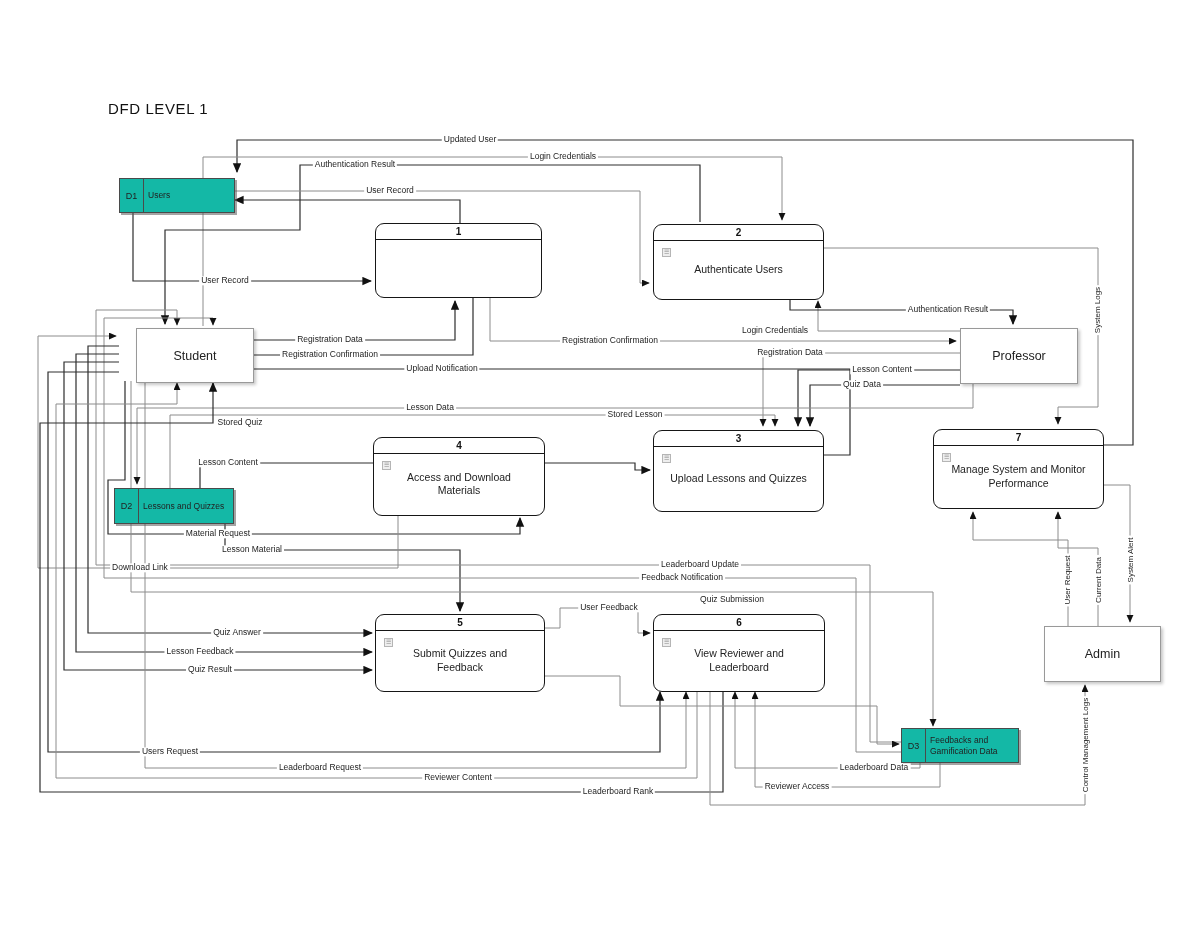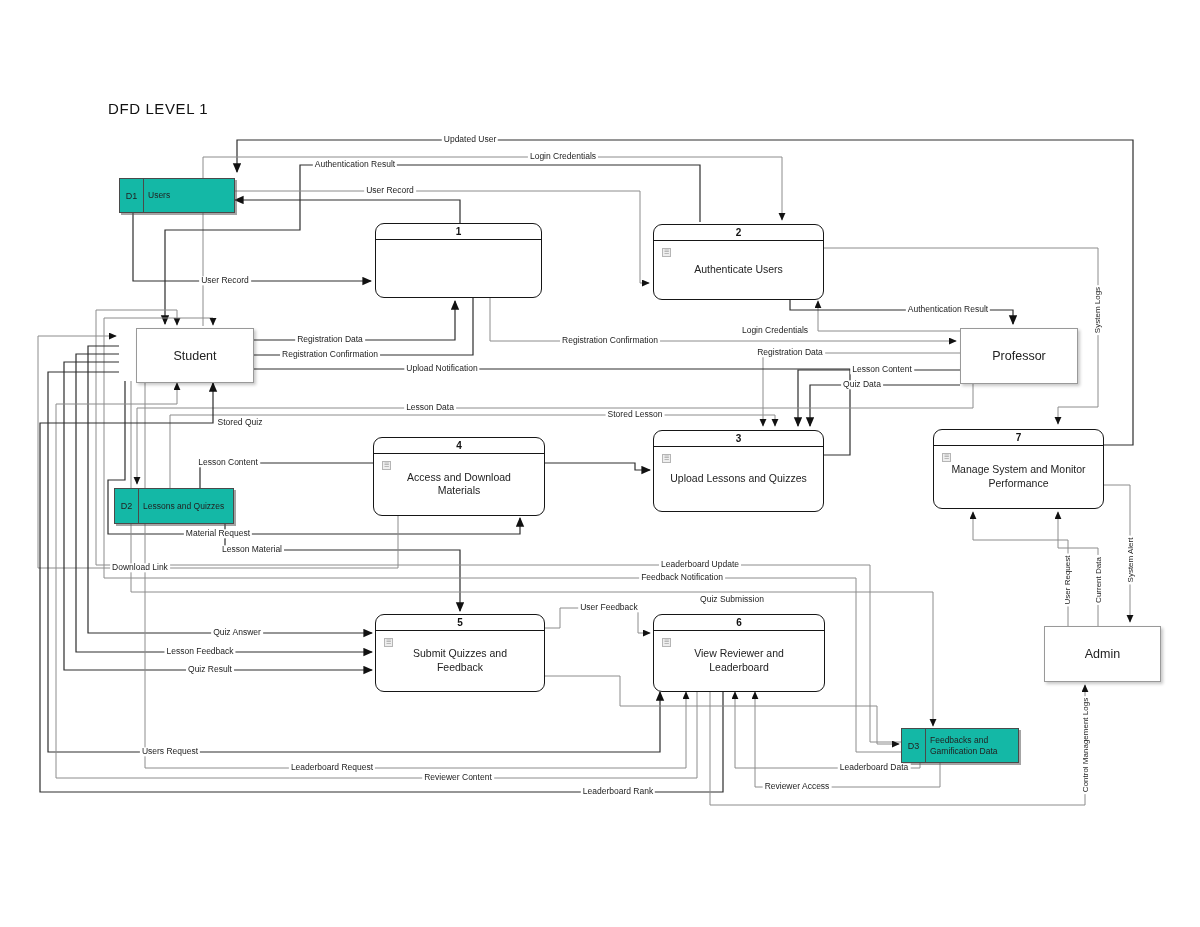--- a/index.html
+++ b/index.html
@@ -163,21 +163,21 @@
   <div class="flab" style="left:252px;top:550px;">Lesson Material</div>
   <div class="flab" style="left:140px;top:568px;">Download Link</div>
   <div class="flab" style="left:700px;top:565px;">Leaderboard Update</div>
   <div class="flab" style="left:682px;top:578px;">Feedback Notification</div>
   <div class="flab" style="left:732px;top:600px;">Quiz Submission</div>
   <div class="flab" style="left:588px;top:608px;margin-left:21px;">User Feedback</div>
   <div class="flab" style="left:237px;top:633px;">Quiz Answer</div>
   <div class="flab" style="left:200px;top:652px;">Lesson Feedback</div>
   <div class="flab" style="left:210px;top:670px;">Quiz Result</div>
   <div class="flab" style="left:170px;top:752px;">Users Request</div>
-  <div class="flab" style="left:320px;top:768px;margin-left:12px;">Leaderboard Request</div>
+  <div class="flab" style="left:320px;top:768px;">Leaderboard Request</div>
   <div class="flab" style="left:458px;top:778px;text-align:right;">Reviewer Content</div>
   <div class="flab" style="left:618px;top:792px;">Leaderboard Rank</div>
   <div class="flab" style="left:855px;top:768px;margin-left:19px;">Leaderboard Data</div>
   <div class="flab" style="left:797px;top:787px;">Reviewer Access</div>
   <div class="vlab" style="left:1098px;top:310px;">System Logs</div>
   <div class="vlab" style="left:1068px;top:580px;">User Request</div>
   <div class="vlab" style="left:1099px;top:580px;">Current Data</div>
   <div class="vlab" style="left:1131px;top:560px;">System Alert</div>
   <div class="vlab" style="left:1086px;top:745px;">Control Management Logs</div>
 

